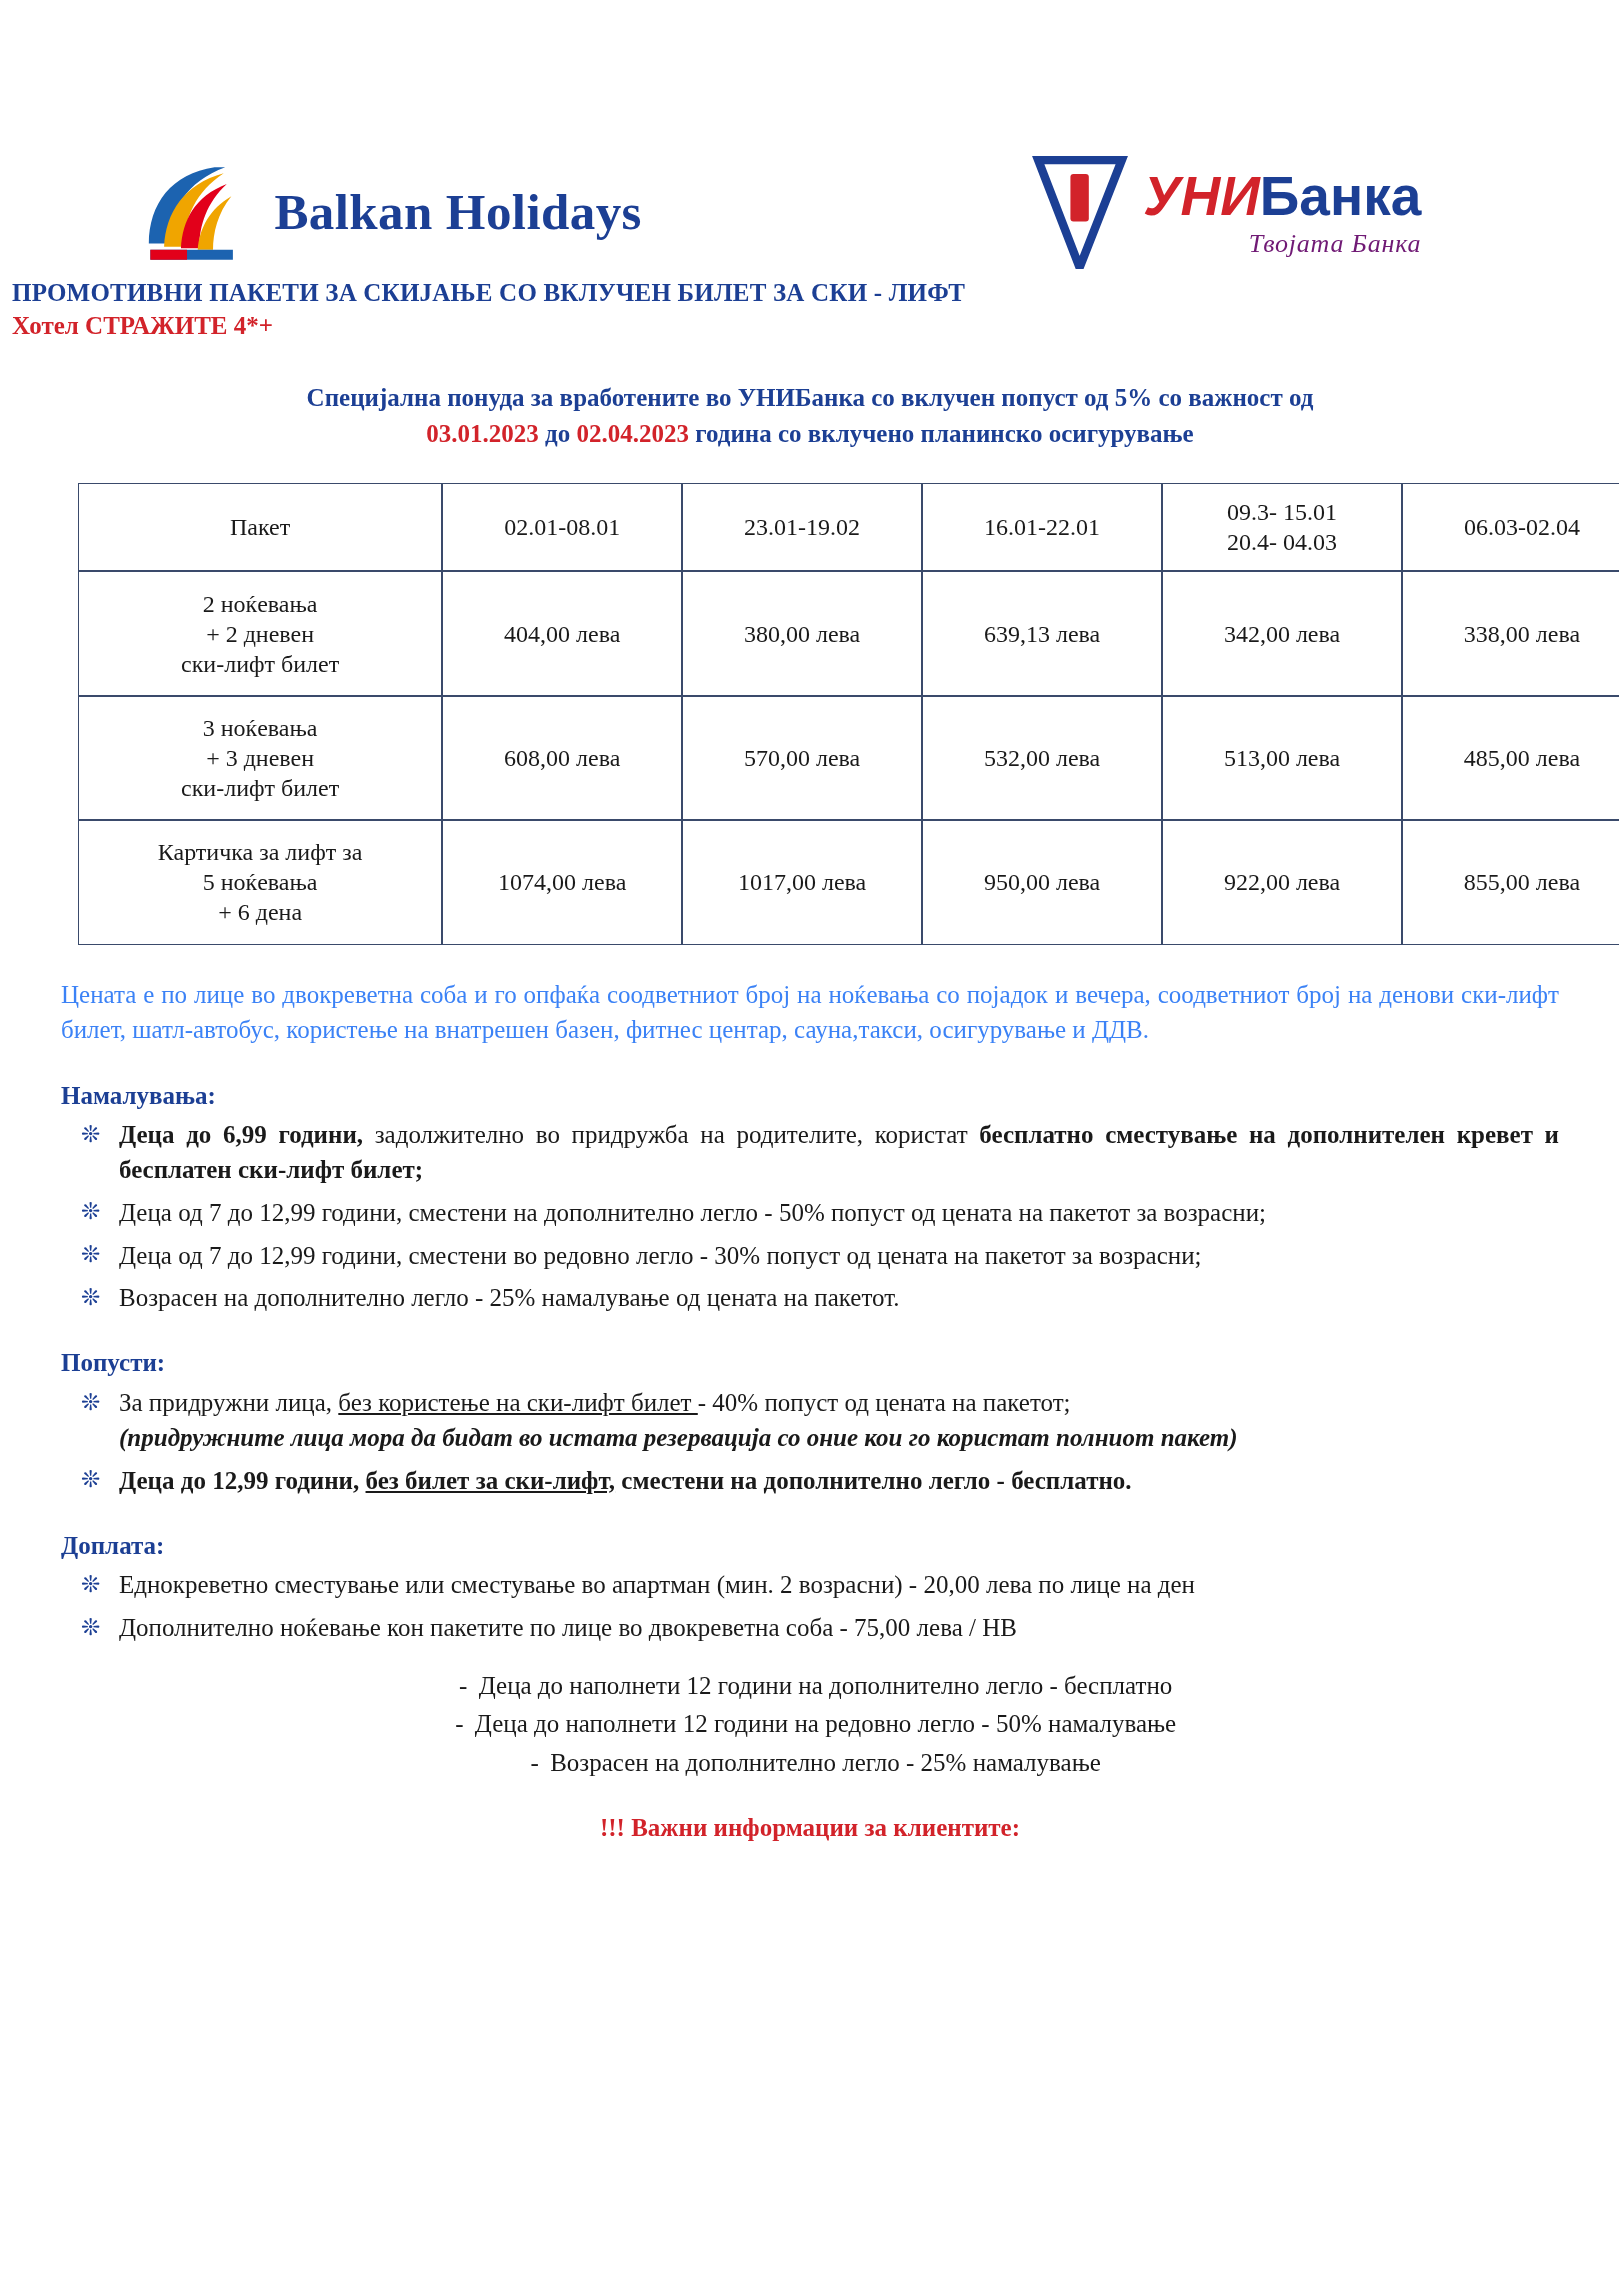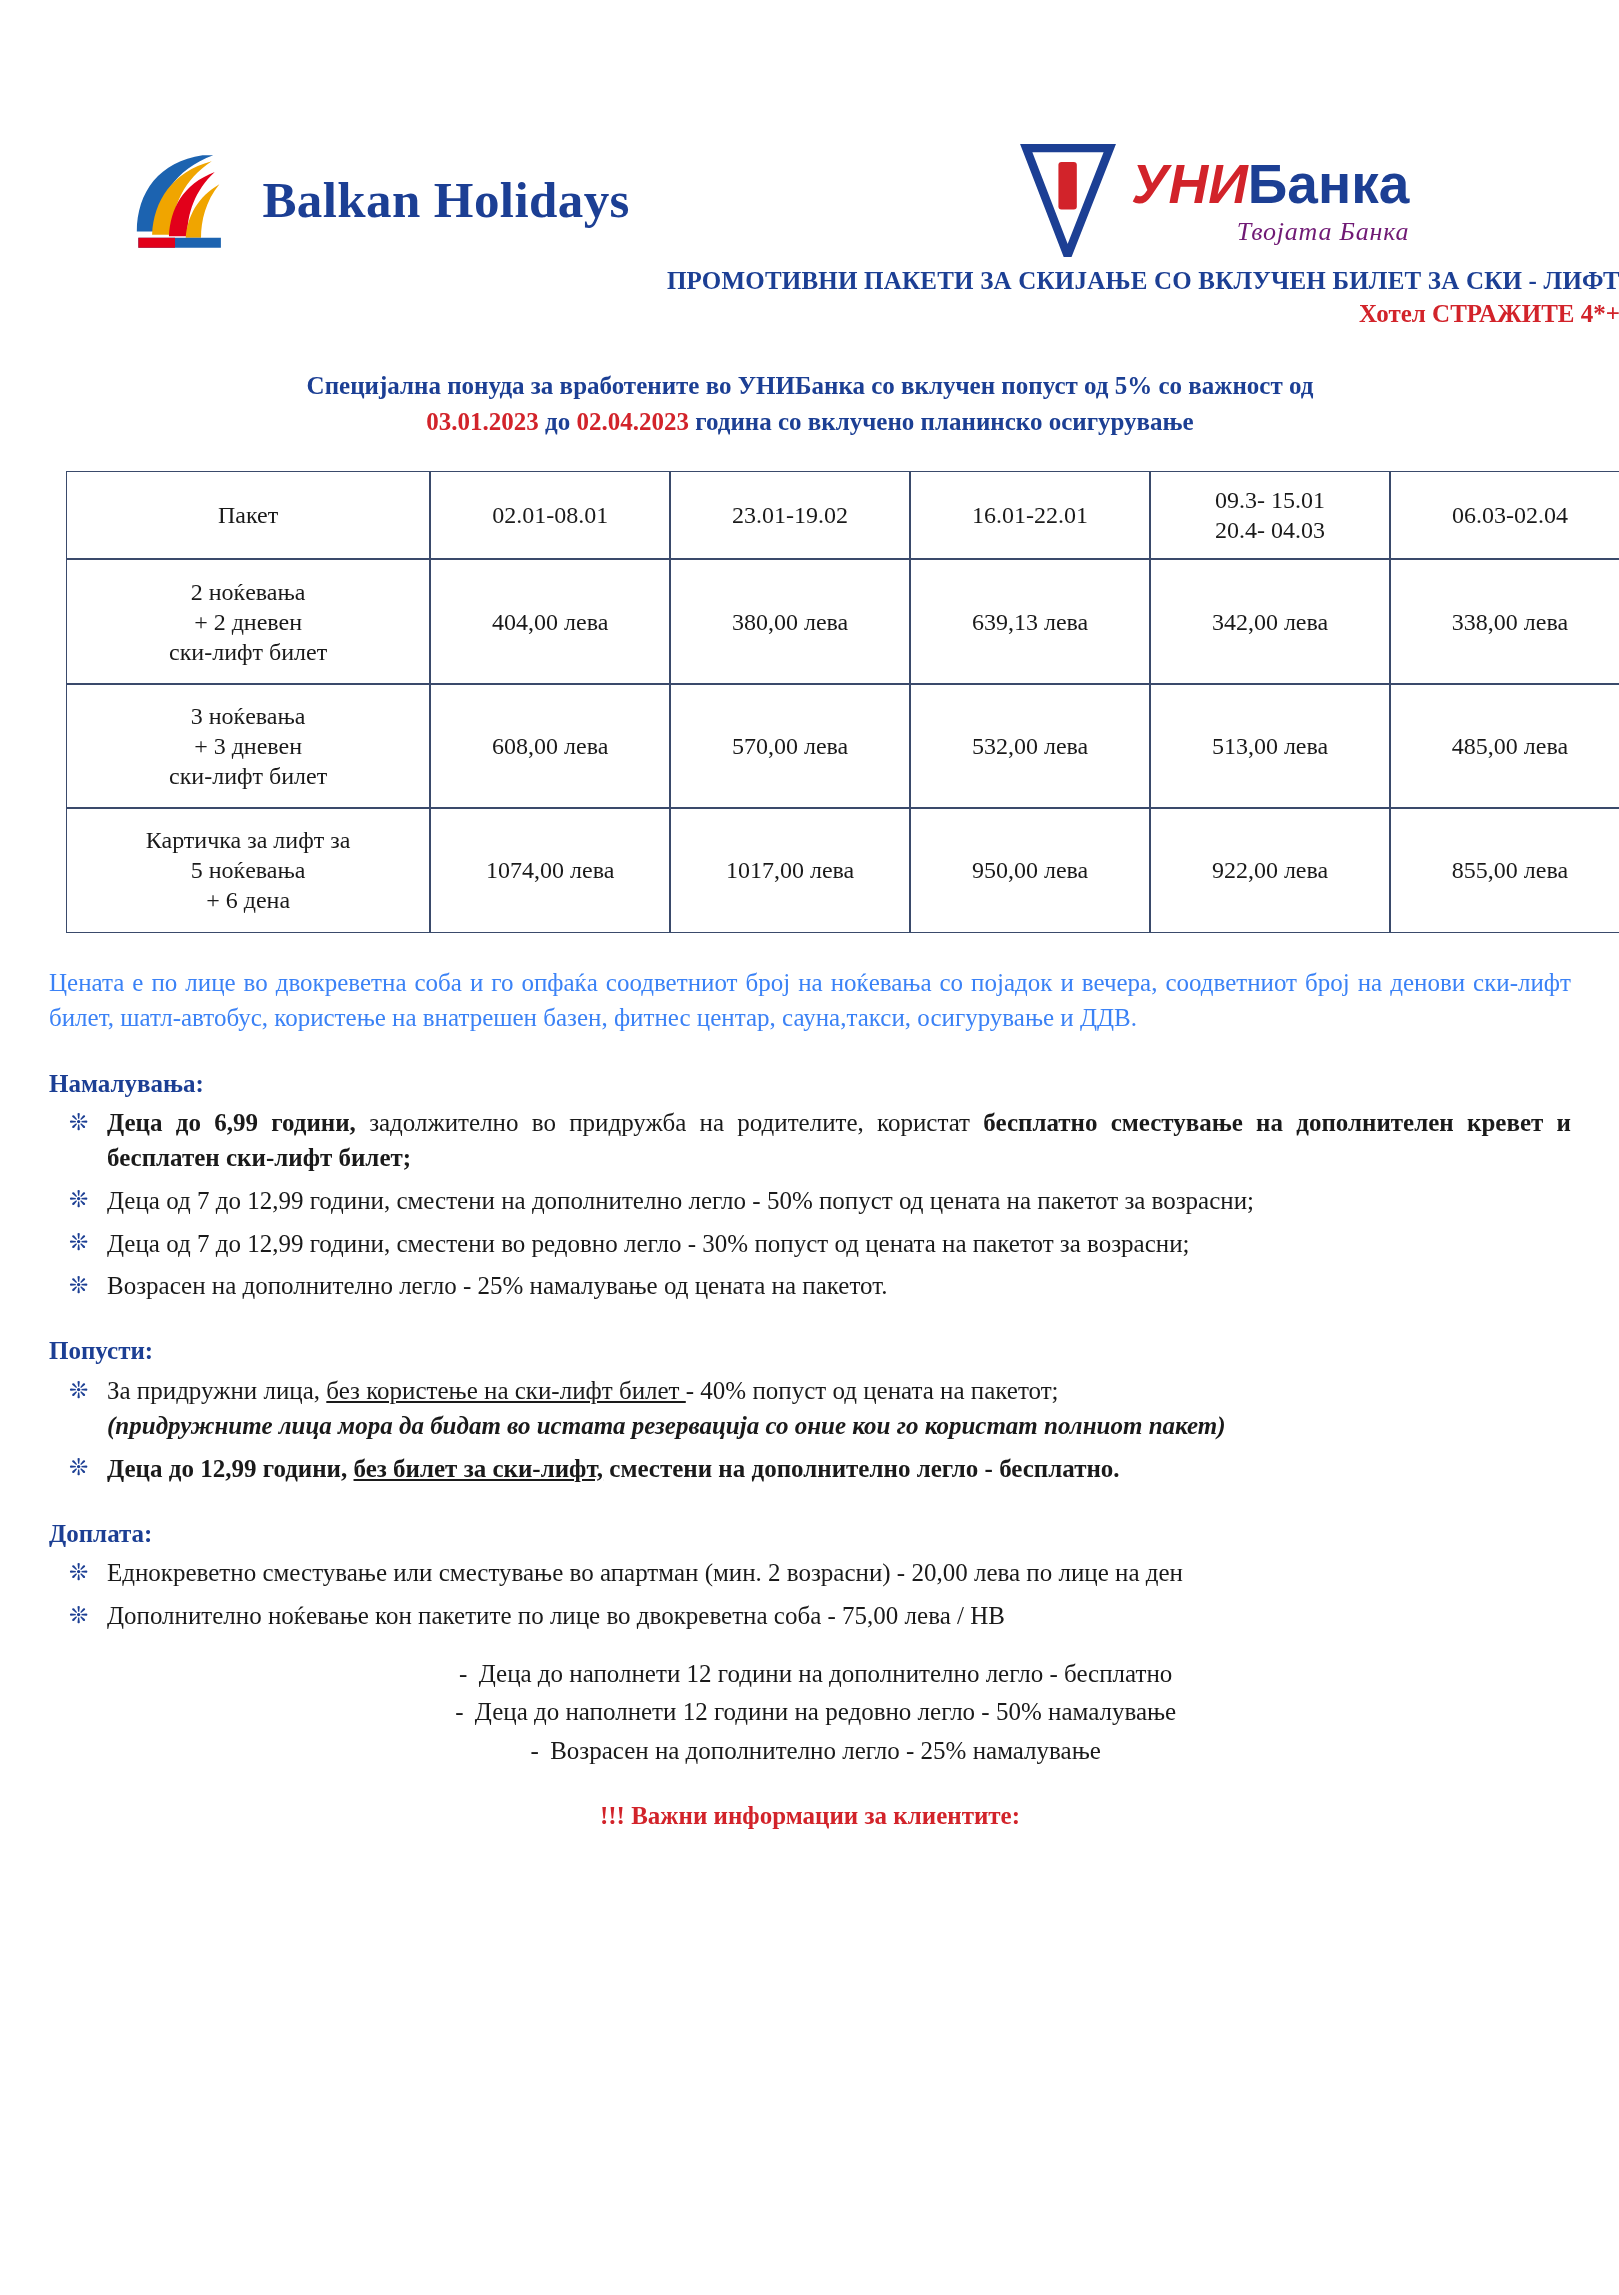--- a/index.html
+++ b/index.html
@@ -12,21 +12,21 @@
     height: 2295px;
     font-family: "Liberation Serif", serif;
     color: #1a1a1a;
     position: relative;
     overflow: hidden;
   }
   .page {
     width: 1620px;
     height: 2295px;
     position: relative;
-    padding: 0;
+    padding: 12px;
     box-sizing: border-box;
   }
 
   
   .header {
     position: relative;
     height: 253px;
   }
   .logo-bh {
     position: absolute;
@@ -78,21 +78,21 @@
     font-style: italic;
     font-size: 26px;
     color: #701a75;
     text-align: right;
     margin-top: 4.6px;
     letter-spacing: 0.8px;
   }
 
   
   .title-block {
-    text-align: right;
+    text-align: left;
     margin-top: 14px;
   }
   .title-line1 {
     font-family: "Liberation Serif", serif;
     font-weight: bold;
     font-size: 25px;
     color: #1c3f94;
     letter-spacing: 0.2px;
   }
   .title-line2 {

